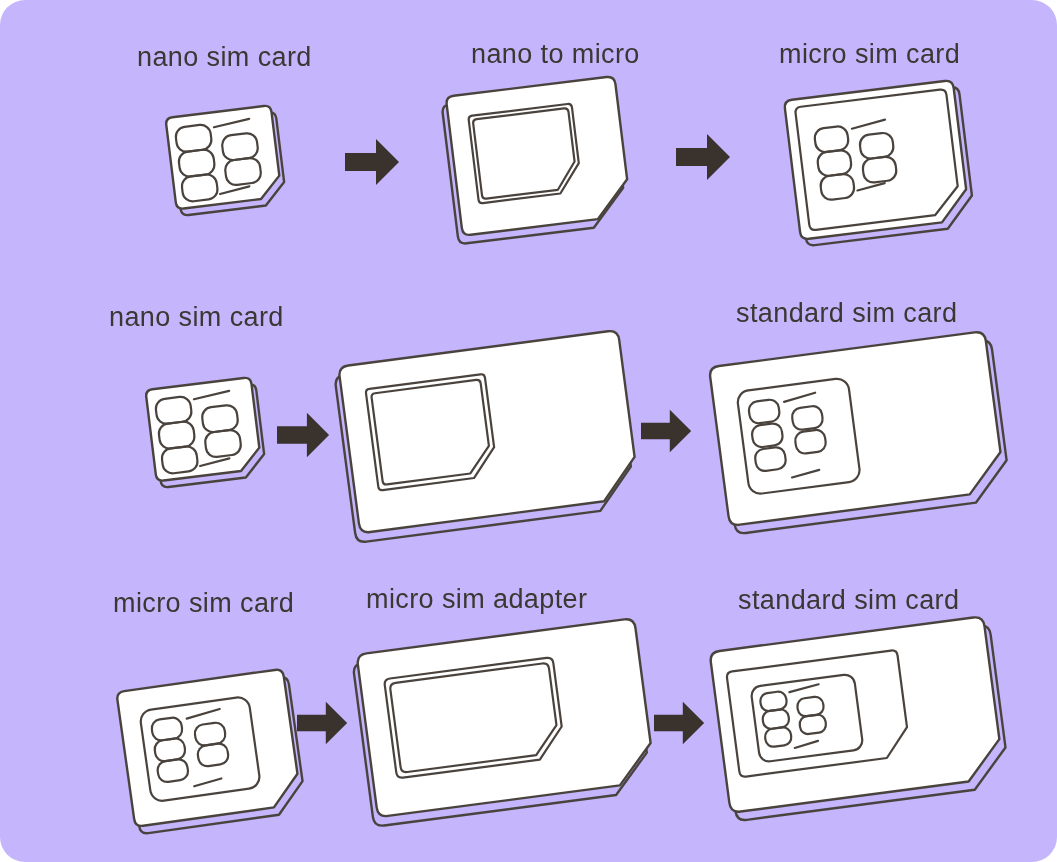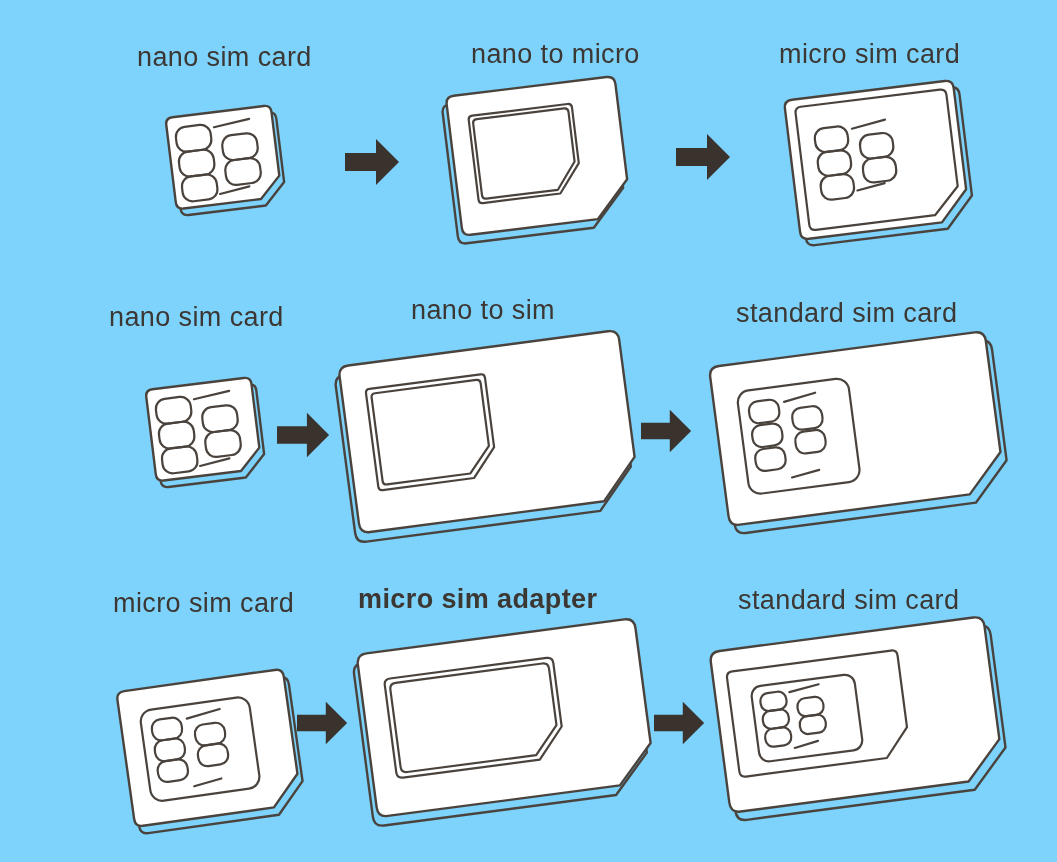--- a/index.html
+++ b/index.html
@@ -1,22 +1,23 @@
 <!DOCTYPE html>
 <html><head>
 <meta charset="utf-8">
 <style>
   html, body { margin: 0; padding: 0; background: #ffffff; }
   .canvas {
     position: relative;
     width: 1057px;
     height: 862px;
-    background: #7dd3fc;
+    background: #c4b5fd;
     overflow: hidden;
     font-family: "Liberation Sans", sans-serif;
+    border-radius: 25px;
   }
   .fig-label {
     position: absolute;
     font-size: 27px;
     line-height: 1.1;
     letter-spacing: 0.4px;
     color: #3c3733;
     white-space: nowrap;
     user-select: none;
   }
@@ -92,21 +93,20 @@
           <rect x="84" y="60" width="33" height="24" rx="10"></rect>
           <rect x="84" y="84" width="33" height="24" rx="10"></rect>
           <path d="M78,52 L112,47"></path>
           <path d="M76,114 L104,110"></path>
         </g>
       </g>
     </svg>
   </div>
 
   <div class="fig-label" style="left:109px; top:303px;">nano sim card</div>
-  <div class="fig-label" style="left:411px; top:296px;">nano to sim</div>
   <div class="fig-label" style="left:736px; top:299px;">standard sim card</div>
 
   <div class="figure" style="left:138px; top:368px; width:136px; height:134px;">
     <svg width="136" height="134" viewBox="0 0 136 134">
       <g class="card-line" transform="rotate(-7 68 64)">
         <path d="M20,15 H112 Q119,15 119,22 V86 L98,107 H20 Q13,107 13,100 V22 Q13,15 20,15 Z" transform="translate(4,7)"></path>
         <path class="card-face" d="M20,15 H112 Q119,15 119,22 V86 L98,107 H20 Q13,107 13,100 V22 Q13,15 20,15 Z"></path>
         <g class="card-detail">
           <rect x="21" y="26" width="35" height="25" rx="10"></rect>
           <rect x="21" y="51" width="35" height="25" rx="10"></rect>
@@ -158,21 +158,21 @@
           <rect x="92" y="68" width="30" height="22" rx="9"></rect>
           <rect x="92" y="92" width="30" height="22" rx="9"></rect>
           <path d="M86,60 L118,55"></path>
           <path d="M84,136 L112,132"></path>
         </g>
       </g>
     </svg>
   </div>
 
   <div class="fig-label" style="left:113px; top:589px;">micro sim card</div>
-  <div class="fig-label" style="left:358px; top:585px;font-weight:bold;">micro sim adapter</div>
+  <div class="fig-label" style="left:366px; top:585px;">micro sim adapter</div>
   <div class="fig-label" style="left:738px; top:586px;">standard sim card</div>
 
   <div class="figure" style="left:113px; top:666px; width:190px; height:170px;">
     <svg width="190" height="170" viewBox="0 0 190 170">
       <g class="card-line" transform="rotate(-8 95 82)">
         <path d="M20,14 H172 Q180,14 180,22 V120 L152,150 H20 Q12,150 12,142 V22 Q12,14 20,14 Z" transform="translate(4,8)"></path>
         <path class="card-face" d="M20,14 H172 Q180,14 180,22 V120 L152,150 H20 Q12,150 12,142 V22 Q12,14 20,14 Z"></path>
         <g class="card-detail">
           <rect x="32" y="36" width="110" height="92" rx="12"></rect>
           <rect x="42" y="47" width="30" height="21" rx="9"></rect>

